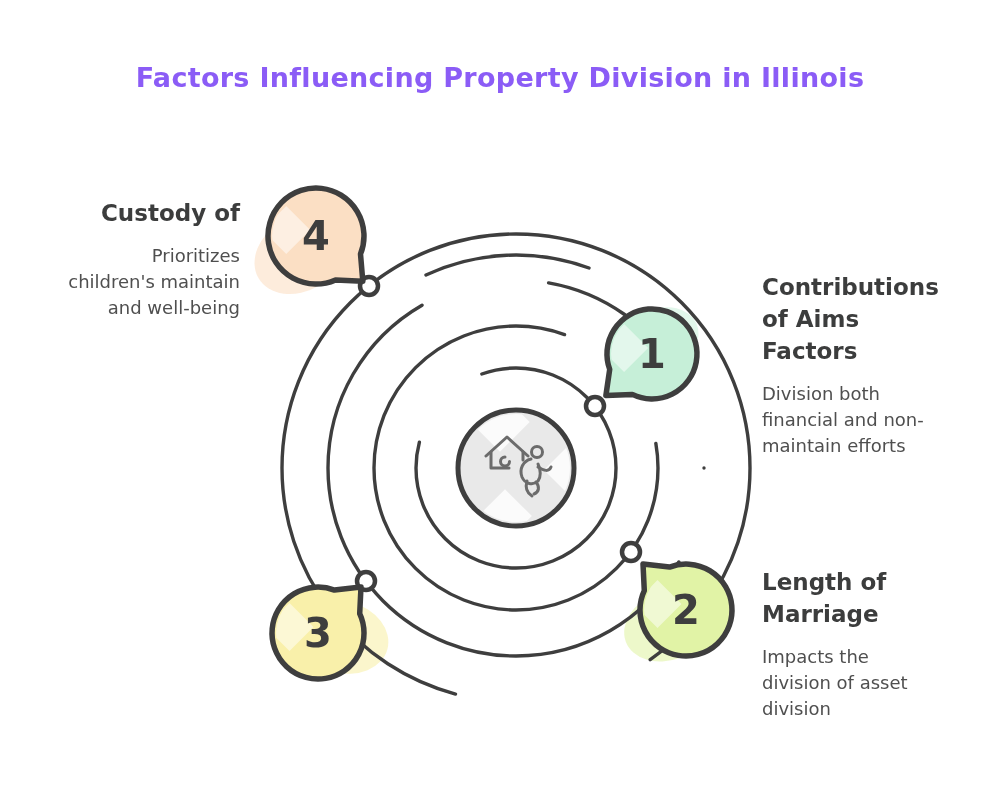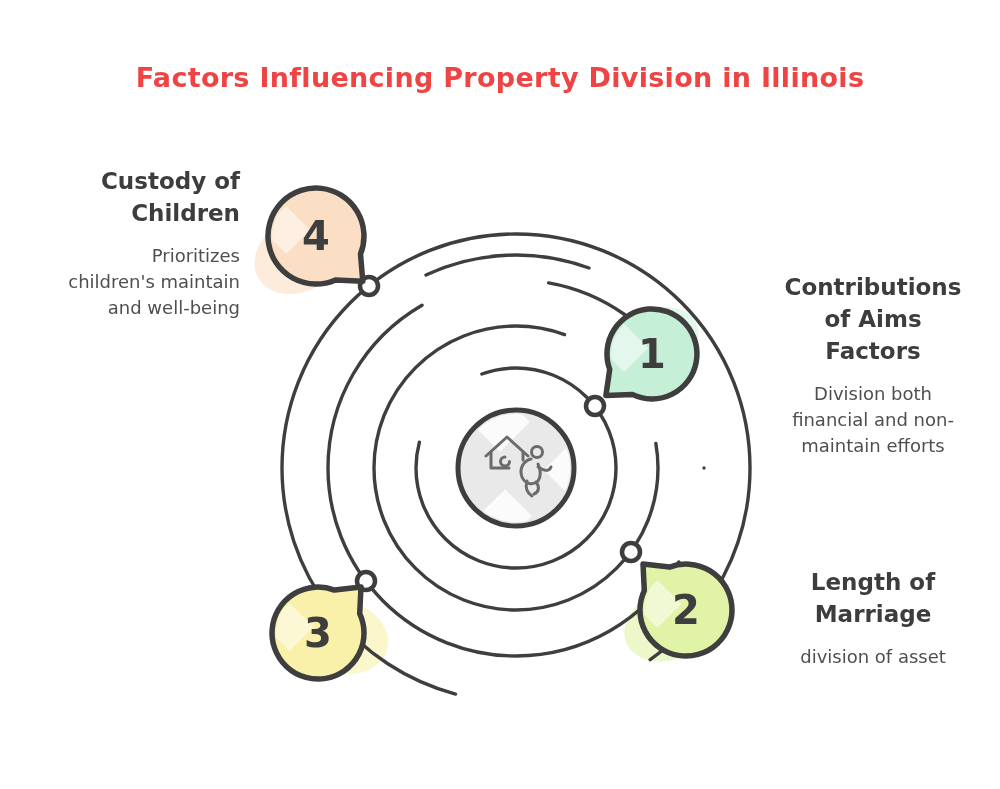--- a/index.html
+++ b/index.html
@@ -1,25 +1,25 @@
 <!DOCTYPE html>
 <html><head>
 <meta charset="utf-8">
 <style>
   html,body{margin:0;padding:0;background:#ffffff;}
   body{font-family:"DejaVu Sans", sans-serif;}
   .canvas{position:relative;width:1000px;height:789px;background:#ffffff;overflow:hidden;}
   .title{position:absolute;top:62px;left:0;width:100%;text-align:center;margin:0;
-         font-size:27px;font-weight:bold;color:#ef4444;letter-spacing:.3px;}
+         font-size:27px;font-weight:bold;color:#8b5cf6;letter-spacing:.3px;}
   #diagram{position:absolute;left:0;top:0;width:1000px;height:789px;}
-  .step{position:absolute;text-align:center;}
+  .step{position:absolute;}
   .step h2{margin:0;font-size:23px;font-weight:bold;color:#3c3d3d;line-height:32px;}
   .step p{margin:14px 0 0 0;font-size:18px;color:#4f4f4f;line-height:26px;}
   .ln{display:block;}
-  .align-right{text-align:right;}
+  .align-right{text-align:right;margin-top:32px;}
   .s1{left:762px;top:271px;width:222px;}
   .s2{left:762px;top:543px;width:222px;margin-top:23px;}
   .s3{left:28px;top:558px;width:212px;}
   .s4{left:28px;top:165px;width:212px;}
 </style>
 </head>
 <body>
 
 <div class="canvas">
 
@@ -117,29 +117,30 @@
       <span class="ln">maintain efforts</span>
     </p>
   </div>
 
   <div class="step s2">
     <h2>
       <span class="ln">Length of</span>
       <span class="ln">Marriage</span>
     </h2>
     <p>
+      <span class="ln">Impacts the</span>
       <span class="ln">division of asset</span>
+      <span class="ln">division</span>
     </p>
   </div>
 
 
   <div class="step s4 align-right">
     <h2>
       <span class="ln">Custody of</span>
-      <span class="ln">Children</span>
     </h2>
     <p>
       <span class="ln">Prioritizes</span>
       <span class="ln">children's maintain</span>
       <span class="ln">and well-being</span>
     </p>
   </div>
 
 </div>
 

